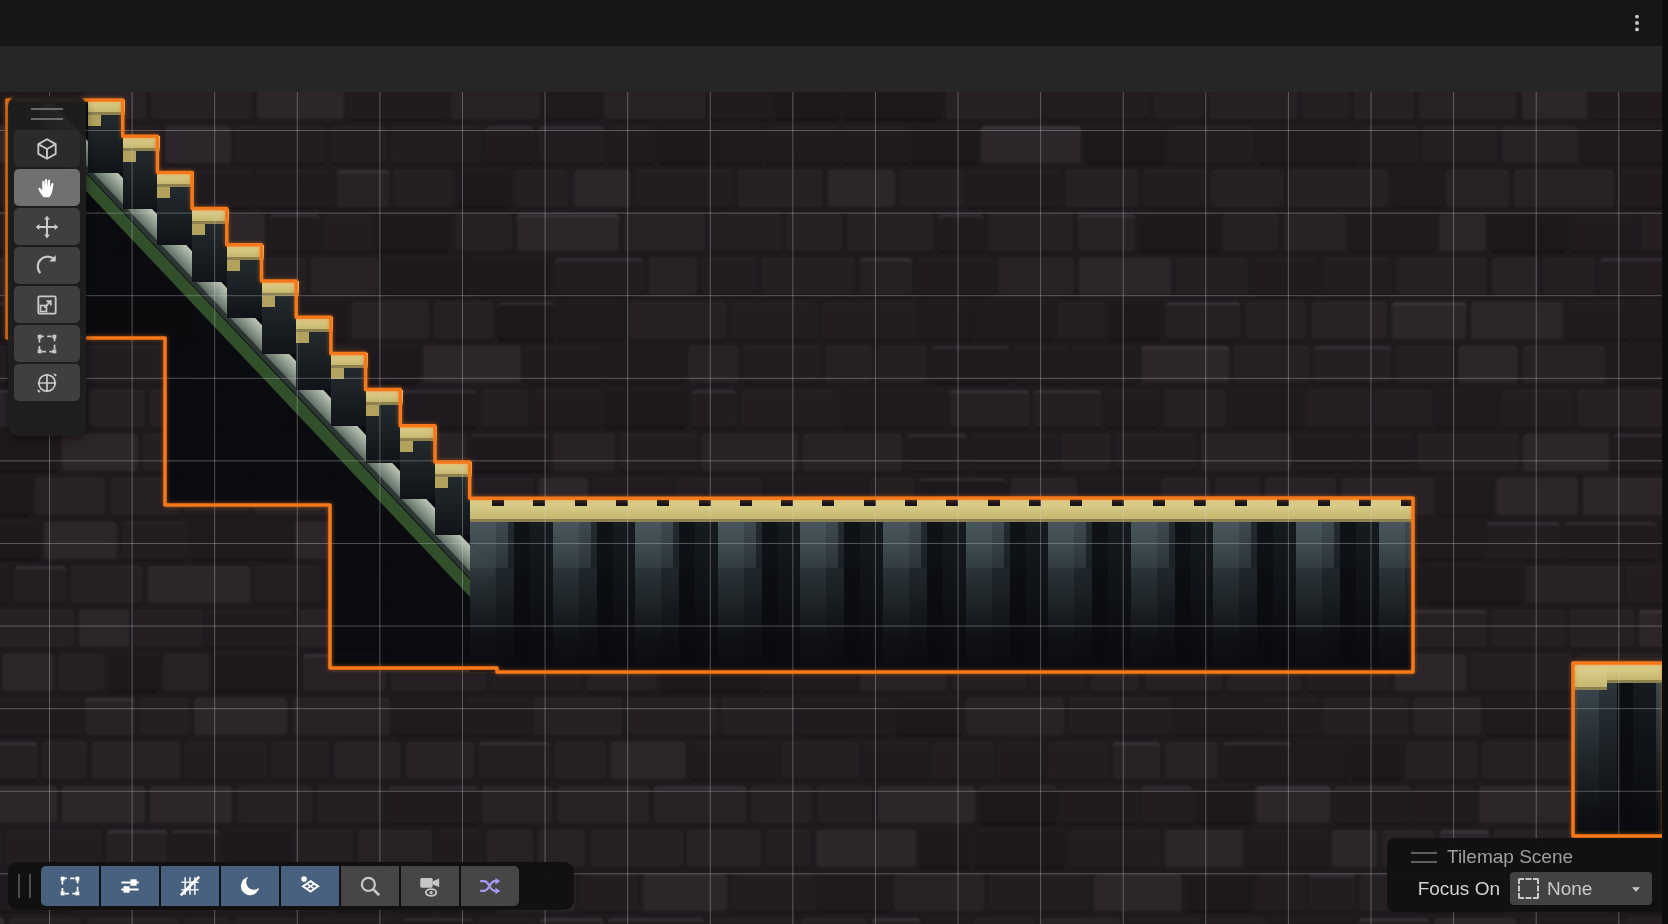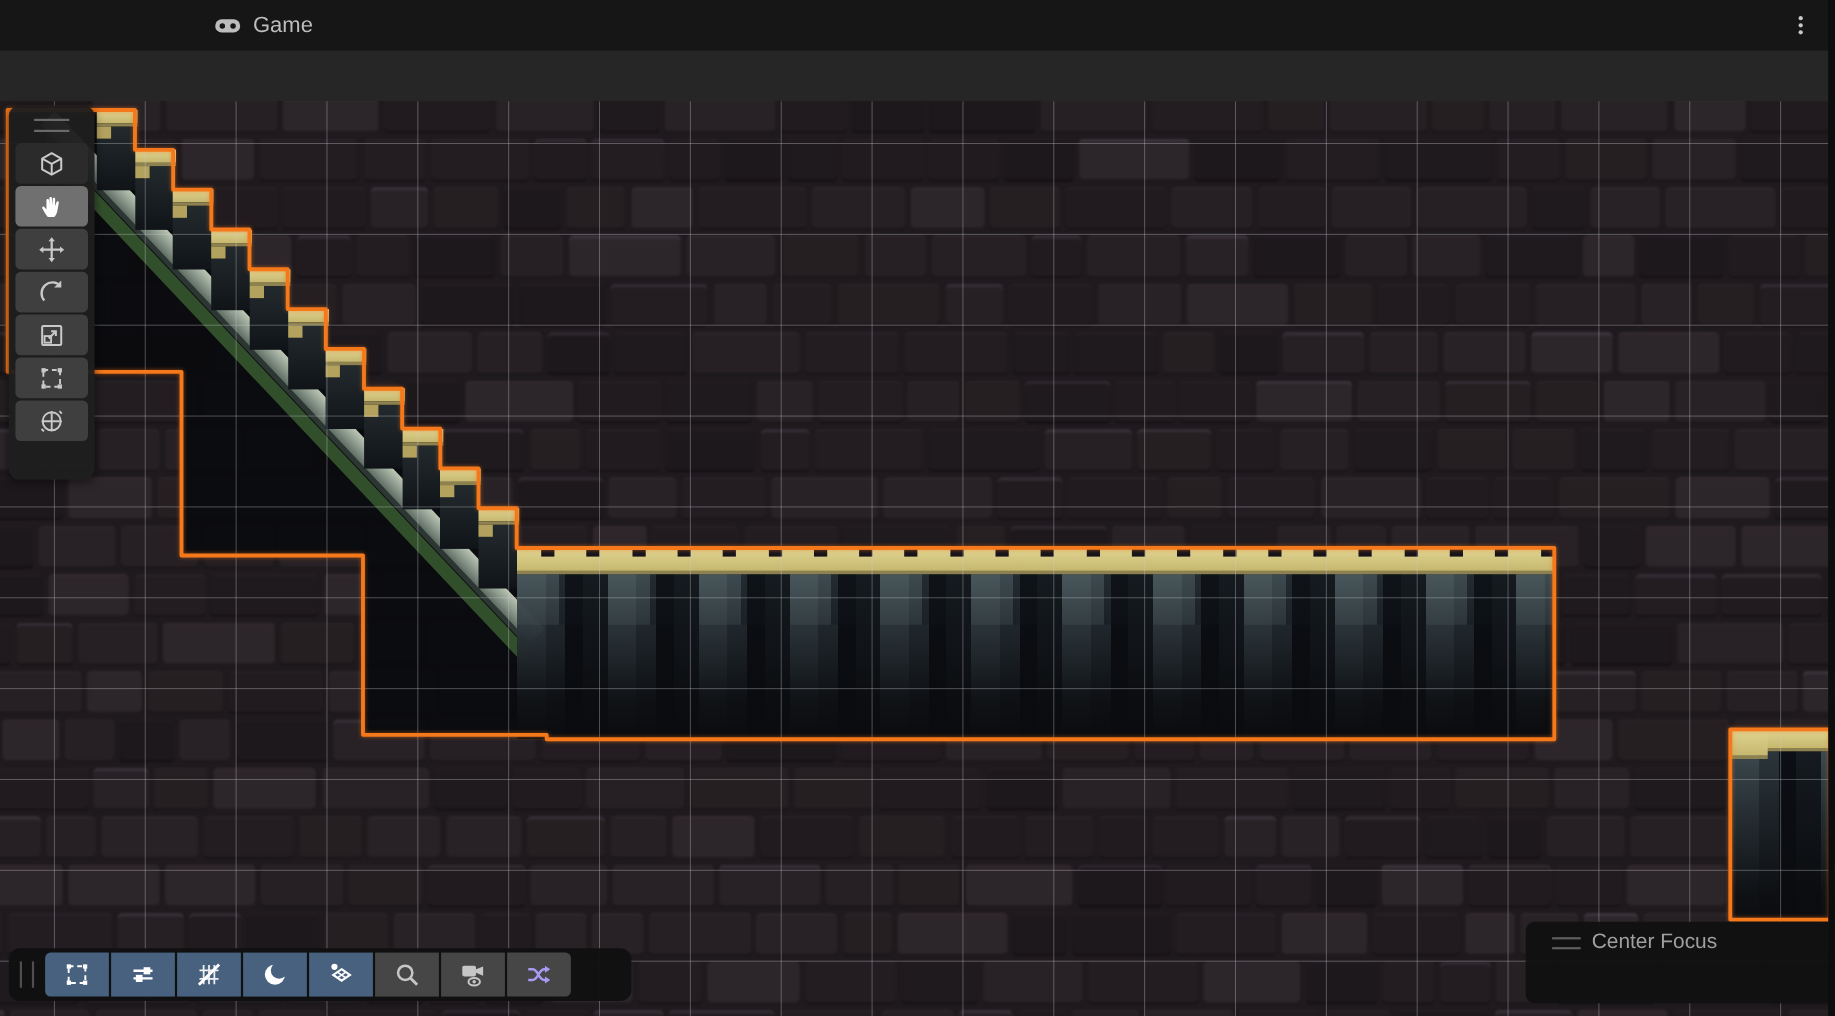--- a/index.html
+++ b/index.html
@@ -66,30 +66,20 @@
   .fp-dd{width:142px;height:33px;background:#424242;border-radius:4px;display:flex;align-items:center;
          gap:8px;padding:0 8px;box-sizing:border-box;color:#c9c9c9;font-size:19px;}
   .dashedrect{width:17px;height:17px;border:2px dashed #c9c9c9;border-radius:2px;flex:0 0 auto;}
 </style>
 </head>
 <body>
 
 <div class="root">
 
   <div class="tabbar">
-    <div class="tab" style="left:172px;width:158px;">
-      <span class="ic" style="width:26px;height:26px;">
-          <svg viewBox="0 0 24 24" xmlns="http://www.w3.org/2000/svg">
-            <rect x="1.5" y="7" width="21" height="11" rx="5.5" fill="currentColor"></rect>
-            <circle cx="7.5" cy="12.5" r="2.3" fill="#161616"></circle>
-            <circle cx="16.5" cy="12.5" r="2.3" fill="#161616"></circle>
-          </svg>
-        </span>
-      <span>Game</span>
-    </div>
     <div class="kebab" style="left:1622px;">
       <span class="ic" style="width:22px;height:22px;">
           <svg viewBox="0 0 24 24" xmlns="http://www.w3.org/2000/svg">
             <circle cx="12" cy="5" r="2.1" fill="currentColor"></circle>
             <circle cx="12" cy="12" r="2.1" fill="currentColor"></circle>
             <circle cx="12" cy="19" r="2.1" fill="currentColor"></circle>
           </svg>
         </span>
     </div>
   </div>
@@ -981,18 +971,30 @@
               <path d="M17 4.5l4.5 3-4.5 3zM17 13.5l4.5 3-4.5 3z" fill="currentColor"></path>
             </svg>
           </span>
         </div>
       </div>
   </div>
 
   <div class="focuspanel">
     <div class="fp-head">
       <div class="fp-handle"></div>
-      <div class="fp-title">Center Focus</div>
+      <div class="fp-title">Tilemap Scene</div>
+    </div>
+    <div class="fp-row">
+      <div class="fp-label">Focus On</div>
+      <div class="fp-dd">
+        <span class="dashedrect"></span>
+        <span style="flex:1;">None</span>
+        <span class="chev">
+            <svg viewBox="0 0 24 24" xmlns="http://www.w3.org/2000/svg">
+              <path d="M6 9.2l6 7 6-7z" fill="currentColor"></path>
+            </svg>
+          </span>
+      </div>
     </div>
   </div>
 
   <div class="edgestrip" style="left:1662px;"></div>
 </div>
 
 </body></html>

